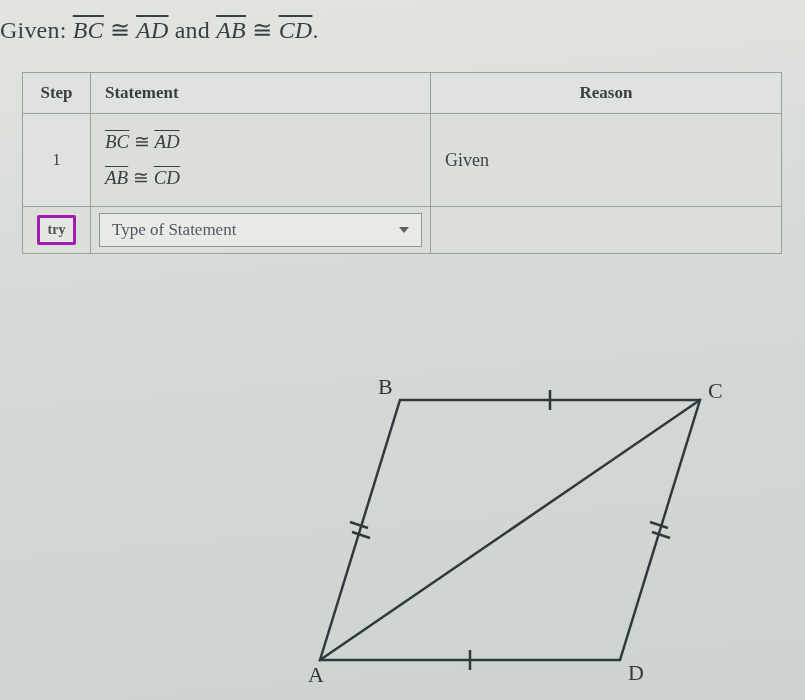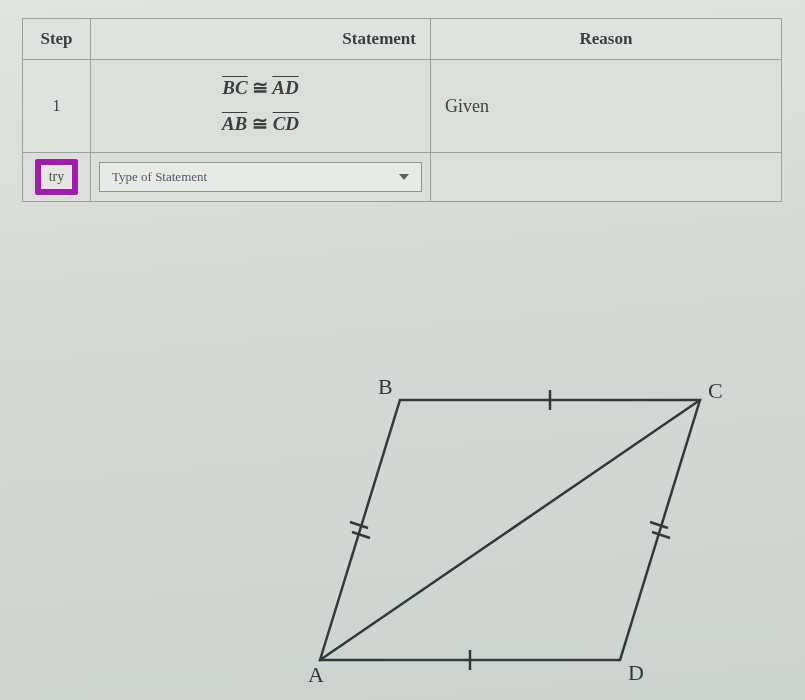--- a/index.html
+++ b/index.html
@@ -45,53 +45,53 @@
     vertical-align: middle;
   }
   .proof-table th {
     font-weight: bold;
     font-size: 17px;
     color: #3a3f42;
     background: #dfe2de;
     text-align: left;
   }
   .proof-table th.step-h { width: 68px; text-align: center; }
-  .proof-table th.stmt-h { width: 340px; text-align: right; }
+  .proof-table th.stmt-h { width: 340px; text-align: left; }
   .proof-table th.reason-h { text-align: center; }
   .step-cell { text-align: center; font-size: 16px; color: #3a3f42; background: #dfe2de; }
   .stmt-cell {
-    text-align: center;
+    text-align: left;
     font-size: 19px;
     font-style: italic;
     background: #dbded9;
     line-height: 1.9;
-    font-weight: bold;
   }
   .reason-cell { font-size: 18px; background: #dbded9; color: #3c4144; }
 
   .try-row td { padding: 6px 8px; background: #dbded9; }
   .try-btn {
     display: inline-block;
-    border: 6px solid #a21caf;
+    border: 3px solid #a21caf;
     background: #e5e7e3;
     color: #4a514e;
     font-size: 14px;
     padding: 4px 8px;
     border-radius: 2px;
     font-family: Georgia, serif;
     cursor: pointer;
+    font-weight: bold;
   }
   .type-select {
     display: flex;
     align-items: center;
     justify-content: space-between;
     border: 1px solid #8f9692;
     background: #e8eae6;
     color: #4f5a64;
-    font-size: 13px;
+    font-size: 17px;
     padding: 6px 12px;
     width: 100%;
     cursor: pointer;
     font-family: Georgia, serif;
   }
   .chev {
     width: 0; height: 0;
     border-left: 5px solid transparent;
     border-right: 5px solid transparent;
     border-top: 6px solid #5a6166;
@@ -103,20 +103,33 @@
     top: 360px;
     width: 480px;
     height: 330px;
   }
 </style>
 </head>
 <body>
 
 <div class="page">
 
+  <div class="given">
+    <span>Given:</span>
+    <span class="math">
+      <span class="overline">BC</span>
+      <span class="cong">≅</span>
+      <span class="overline">AD</span>
+    </span>
+    <span>and</span>
+    <span class="math">
+      <span class="overline">AB</span>
+      <span class="cong">≅</span>
+      <span class="overline">CD</span></span><span>.</span>
+  </div>
 
 
   <table class="proof-table">
     <thead>
       <tr>
         <th class="step-h">Step</th>
         <th class="stmt-h">Statement</th>
         <th class="reason-h">Reason</th>
       </tr>
     </thead>

